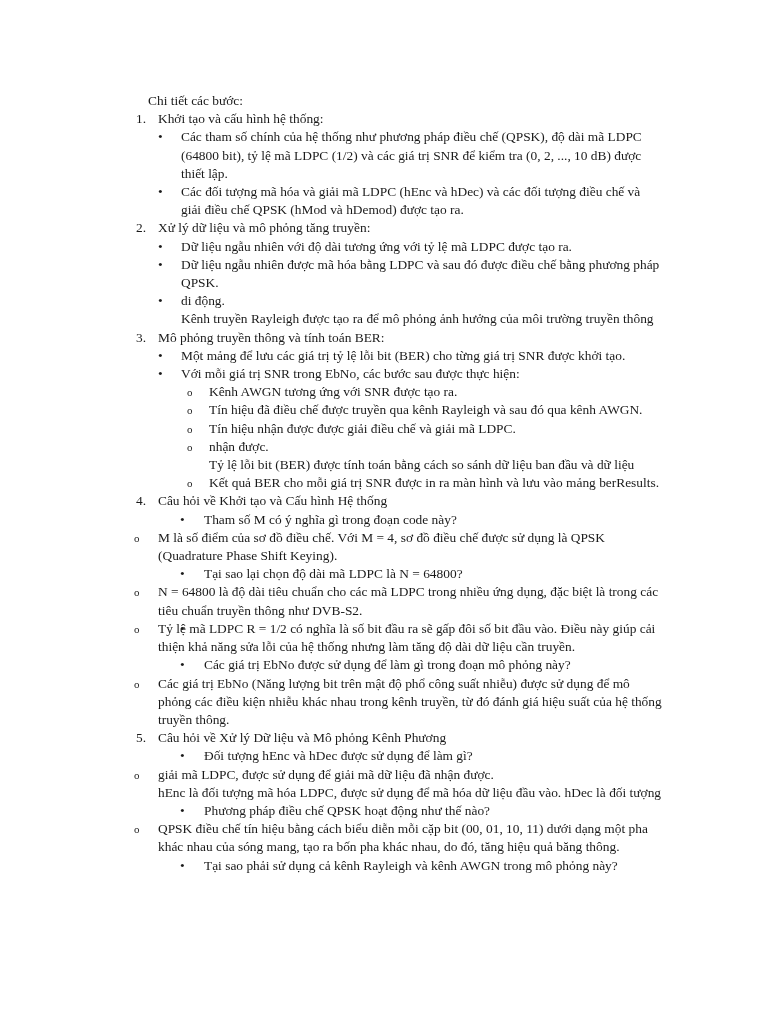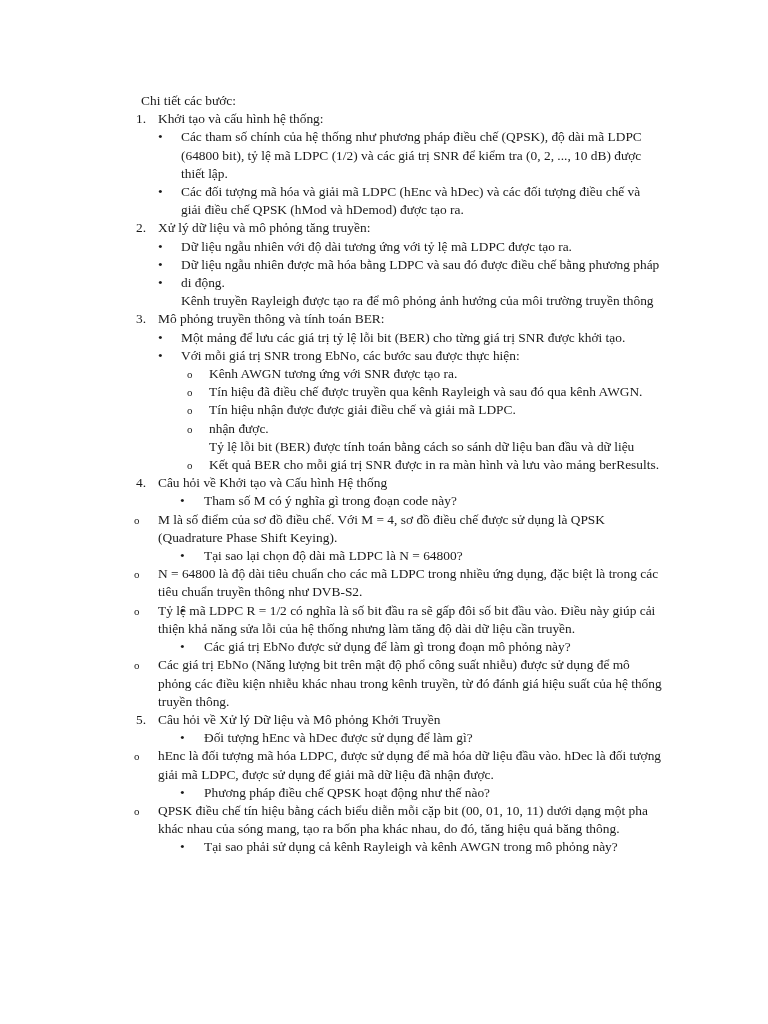--- a/index.html
+++ b/index.html
@@ -3,21 +3,21 @@
 <meta charset="utf-8">
 <style>
   html, body { margin: 0; padding: 0; background: #ffffff; }
   body {
     width: 768px; height: 1024px; position: relative; overflow: hidden;
     font-family: "Liberation Serif", "DejaVu Serif", serif;
     color: #1a1a1a; font-size: 13.4px; line-height: 18.2px;
   }
   .page { position: absolute; left: 136px; top: 92px; width: 530px; }
   .line { position: relative; white-space: nowrap; }
-  .p-title { margin-left: 5px; }
+  .p-title { margin-left: 12px; }
   .num { position: absolute; left: 0; }
   .lvl1 { padding-left: 22px; }
   .lvl1 .num { left: 0; }
   .b1 { position: relative; padding-left: 45px; }
   .b1 .mark { position: absolute; left: 22px; top: 0; }
   .b2 { position: relative; padding-left: 73px; }
   .b2 .mark { position: absolute; left: 51px; top: 0; font-size: 11px; }
   .q { position: relative; padding-left: 68px; }
   .q .mark { position: absolute; left: 44px; top: 0; }
   .a { position: relative; padding-left: 22px; }
@@ -52,20 +52,21 @@
       <span class="num">2.</span>
       <span>Xử lý dữ liệu và mô phỏng tăng truyền:</span>
     </div>
     <div class="b1">
       <span class="mark">•</span>
       <div class="line">Dữ liệu ngẫu nhiên với độ dài tương ứng với tỷ lệ mã LDPC được tạo ra.</div>
     </div>
     <div class="b1">
       <span class="mark">•</span>
       <div class="line">Dữ liệu ngẫu nhiên được mã hóa bằng LDPC và sau đó được điều chế bằng phương pháp</div>
+      <div class="line">QPSK.</div>
     </div>
     <div class="b1">
       <span class="mark">•</span>
       <div class="line">di động.</div>
       <div class="line">Kênh truyền Rayleigh được tạo ra để mô phỏng ảnh hưởng của môi trường truyền thông</div>
     </div>
   </div>
 
   <div>
     <div class="line lvl1">
@@ -146,31 +147,31 @@
       <span class="mark">o</span>
       <div class="line">Các giá trị EbNo (Năng lượng bit trên mật độ phổ công suất nhiễu) được sử dụng để mô</div>
       <div class="line">phỏng các điều kiện nhiễu khác nhau trong kênh truyền, từ đó đánh giá hiệu suất của hệ thống</div>
       <div class="line">truyền thông.</div>
     </div>
   </div>
 
   <div>
     <div class="line lvl1">
       <span class="num">5.</span>
-      <span>Câu hỏi về Xử lý Dữ liệu và Mô phỏng Khởi Truyền</span>
+      <span>Câu hỏi về Xử lý Dữ liệu và Mô phỏng Kênh Phương</span>
     </div>
 
     <div class="q">
       <span class="mark">•</span>
       <div class="line">Đối tượng hEnc và hDec được sử dụng để làm gì?</div>
     </div>
     <div class="a">
       <span class="mark">o</span>
+      <div class="line">giải mã LDPC, được sử dụng để giải mã dữ liệu đã nhận được.</div>
       <div class="line">hEnc là đối tượng mã hóa LDPC, được sử dụng để mã hóa dữ liệu đầu vào. hDec là đối tượng</div>
-      <div class="line">giải mã LDPC, được sử dụng để giải mã dữ liệu đã nhận được.</div>
     </div>
 
     <div class="q">
       <span class="mark">•</span>
       <div class="line">Phương pháp điều chế QPSK hoạt động như thế nào?</div>
     </div>
     <div class="a">
       <span class="mark">o</span>
       <div class="line">QPSK điều chế tín hiệu bằng cách biểu diễn mỗi cặp bit (00, 01, 10, 11) dưới dạng một pha</div>
       <div class="line">khác nhau của sóng mang, tạo ra bốn pha khác nhau, do đó, tăng hiệu quả băng thông.</div>

